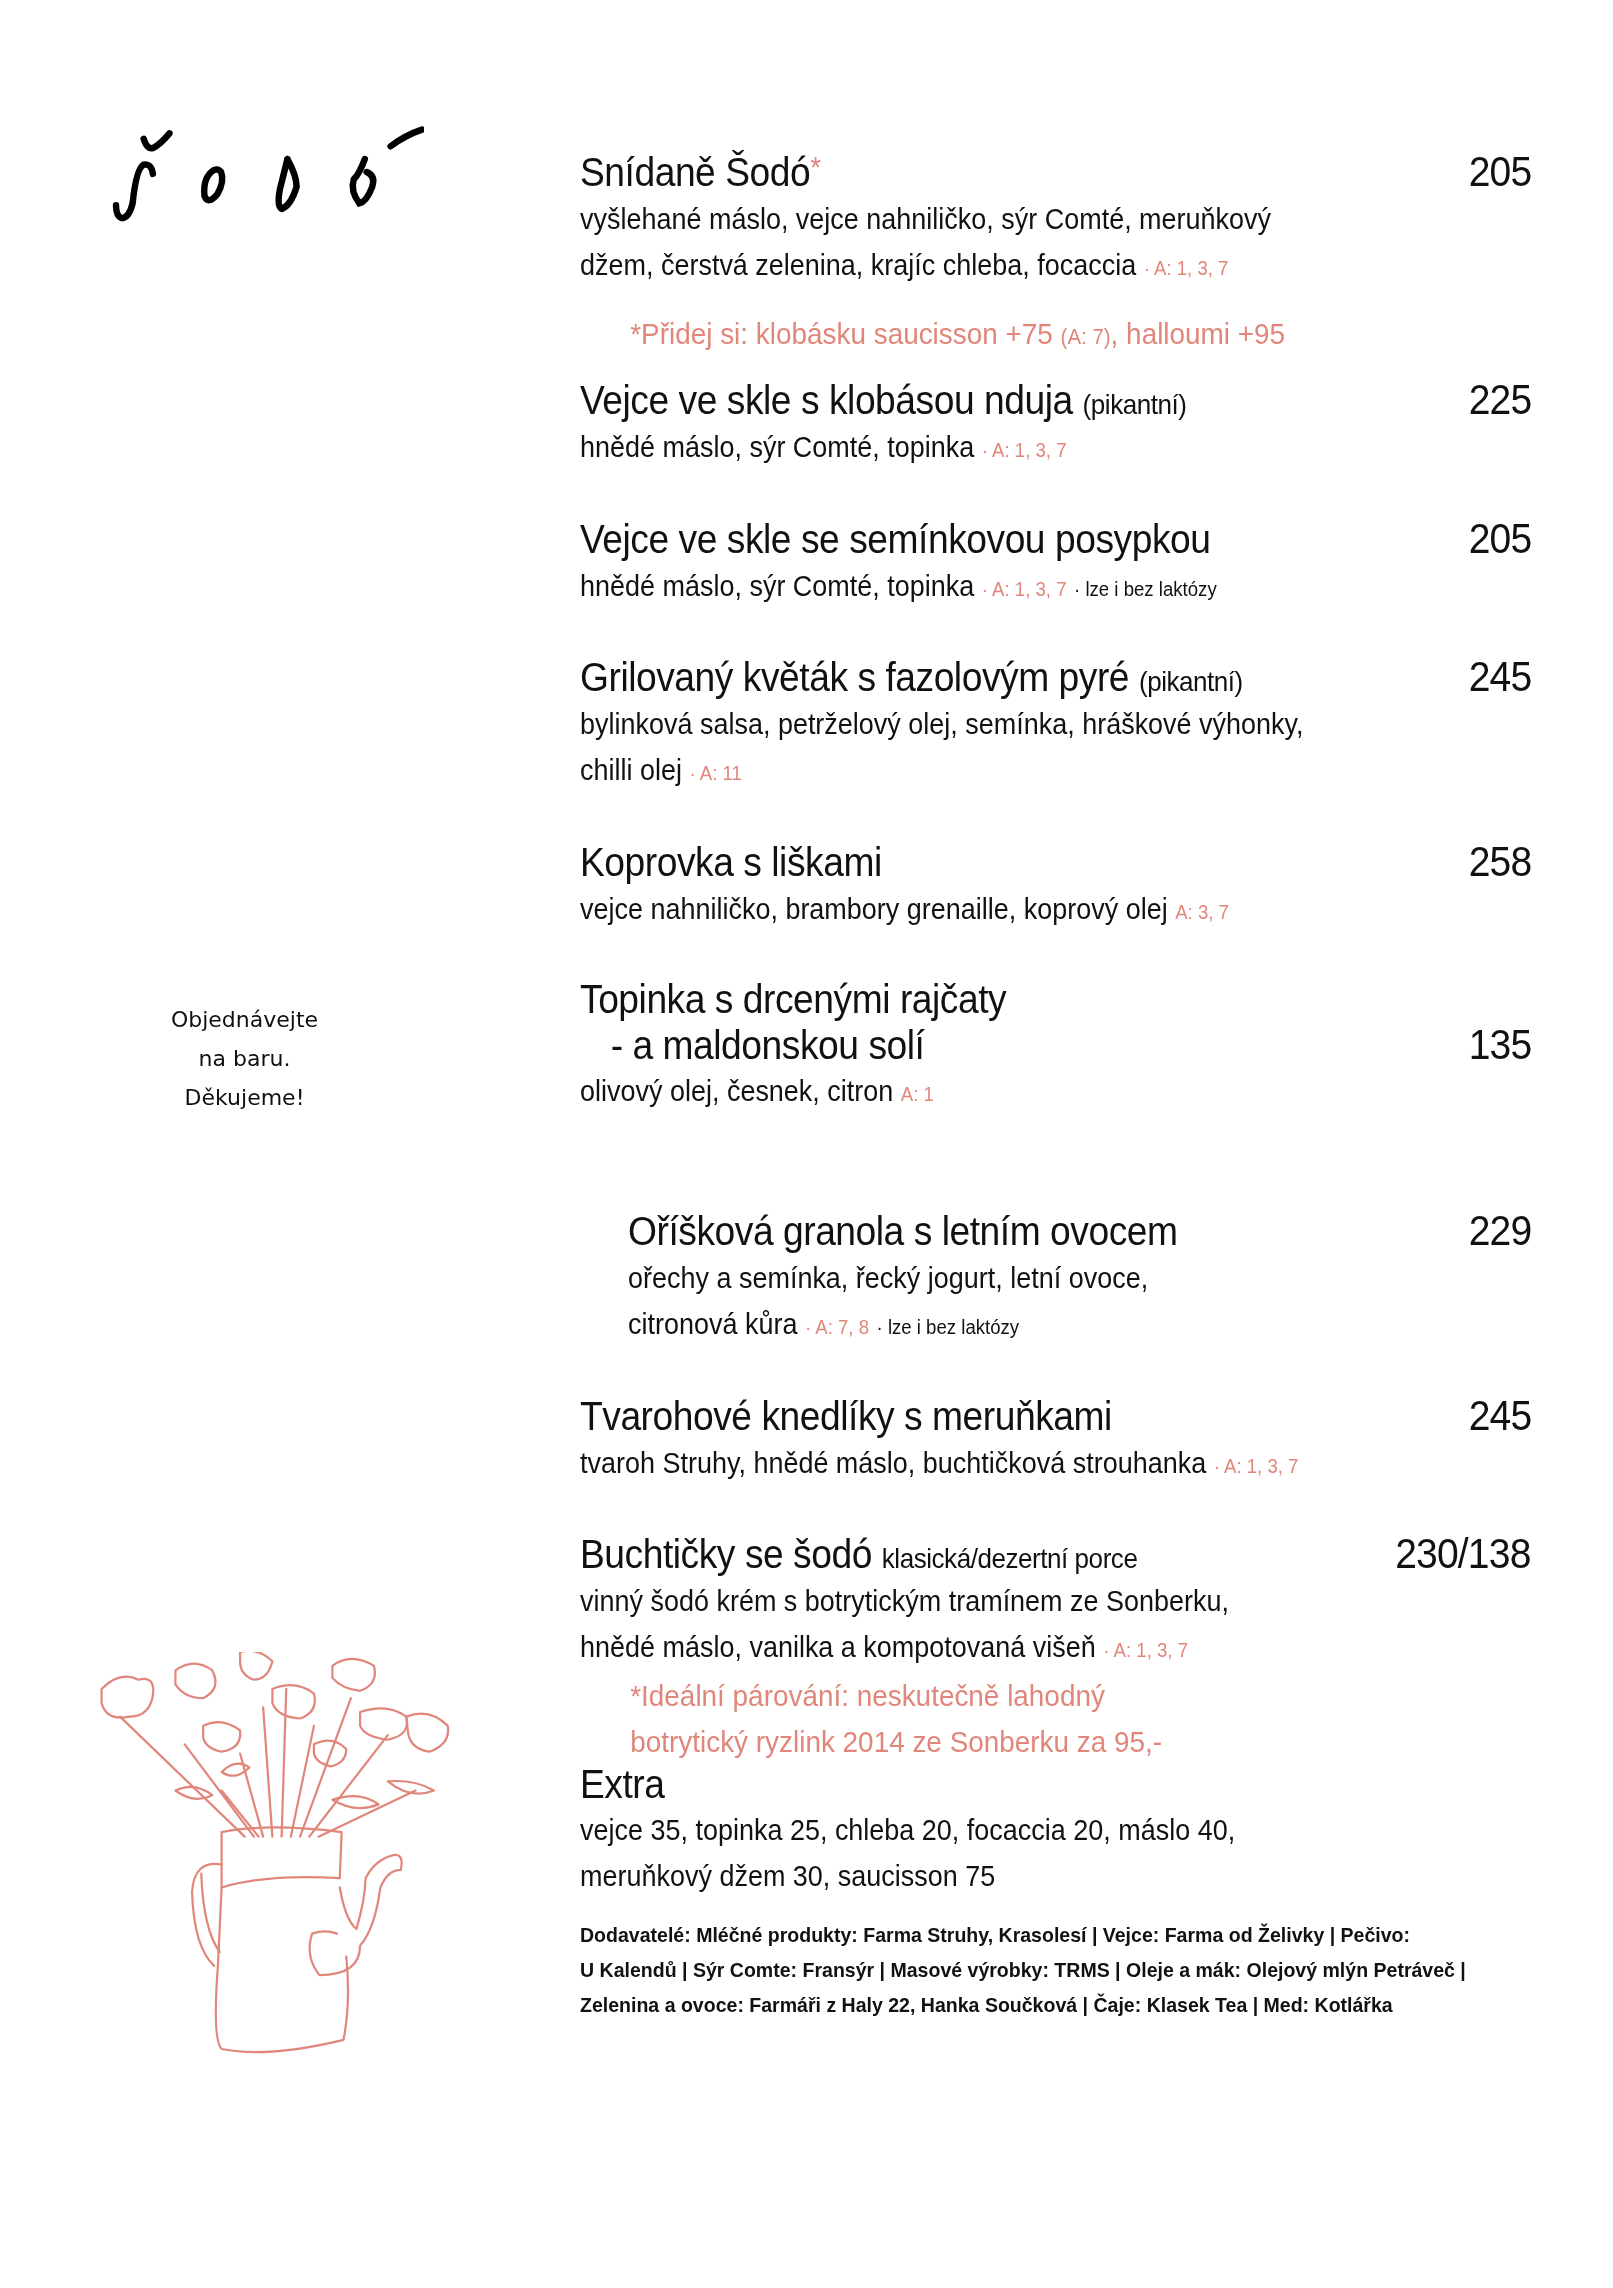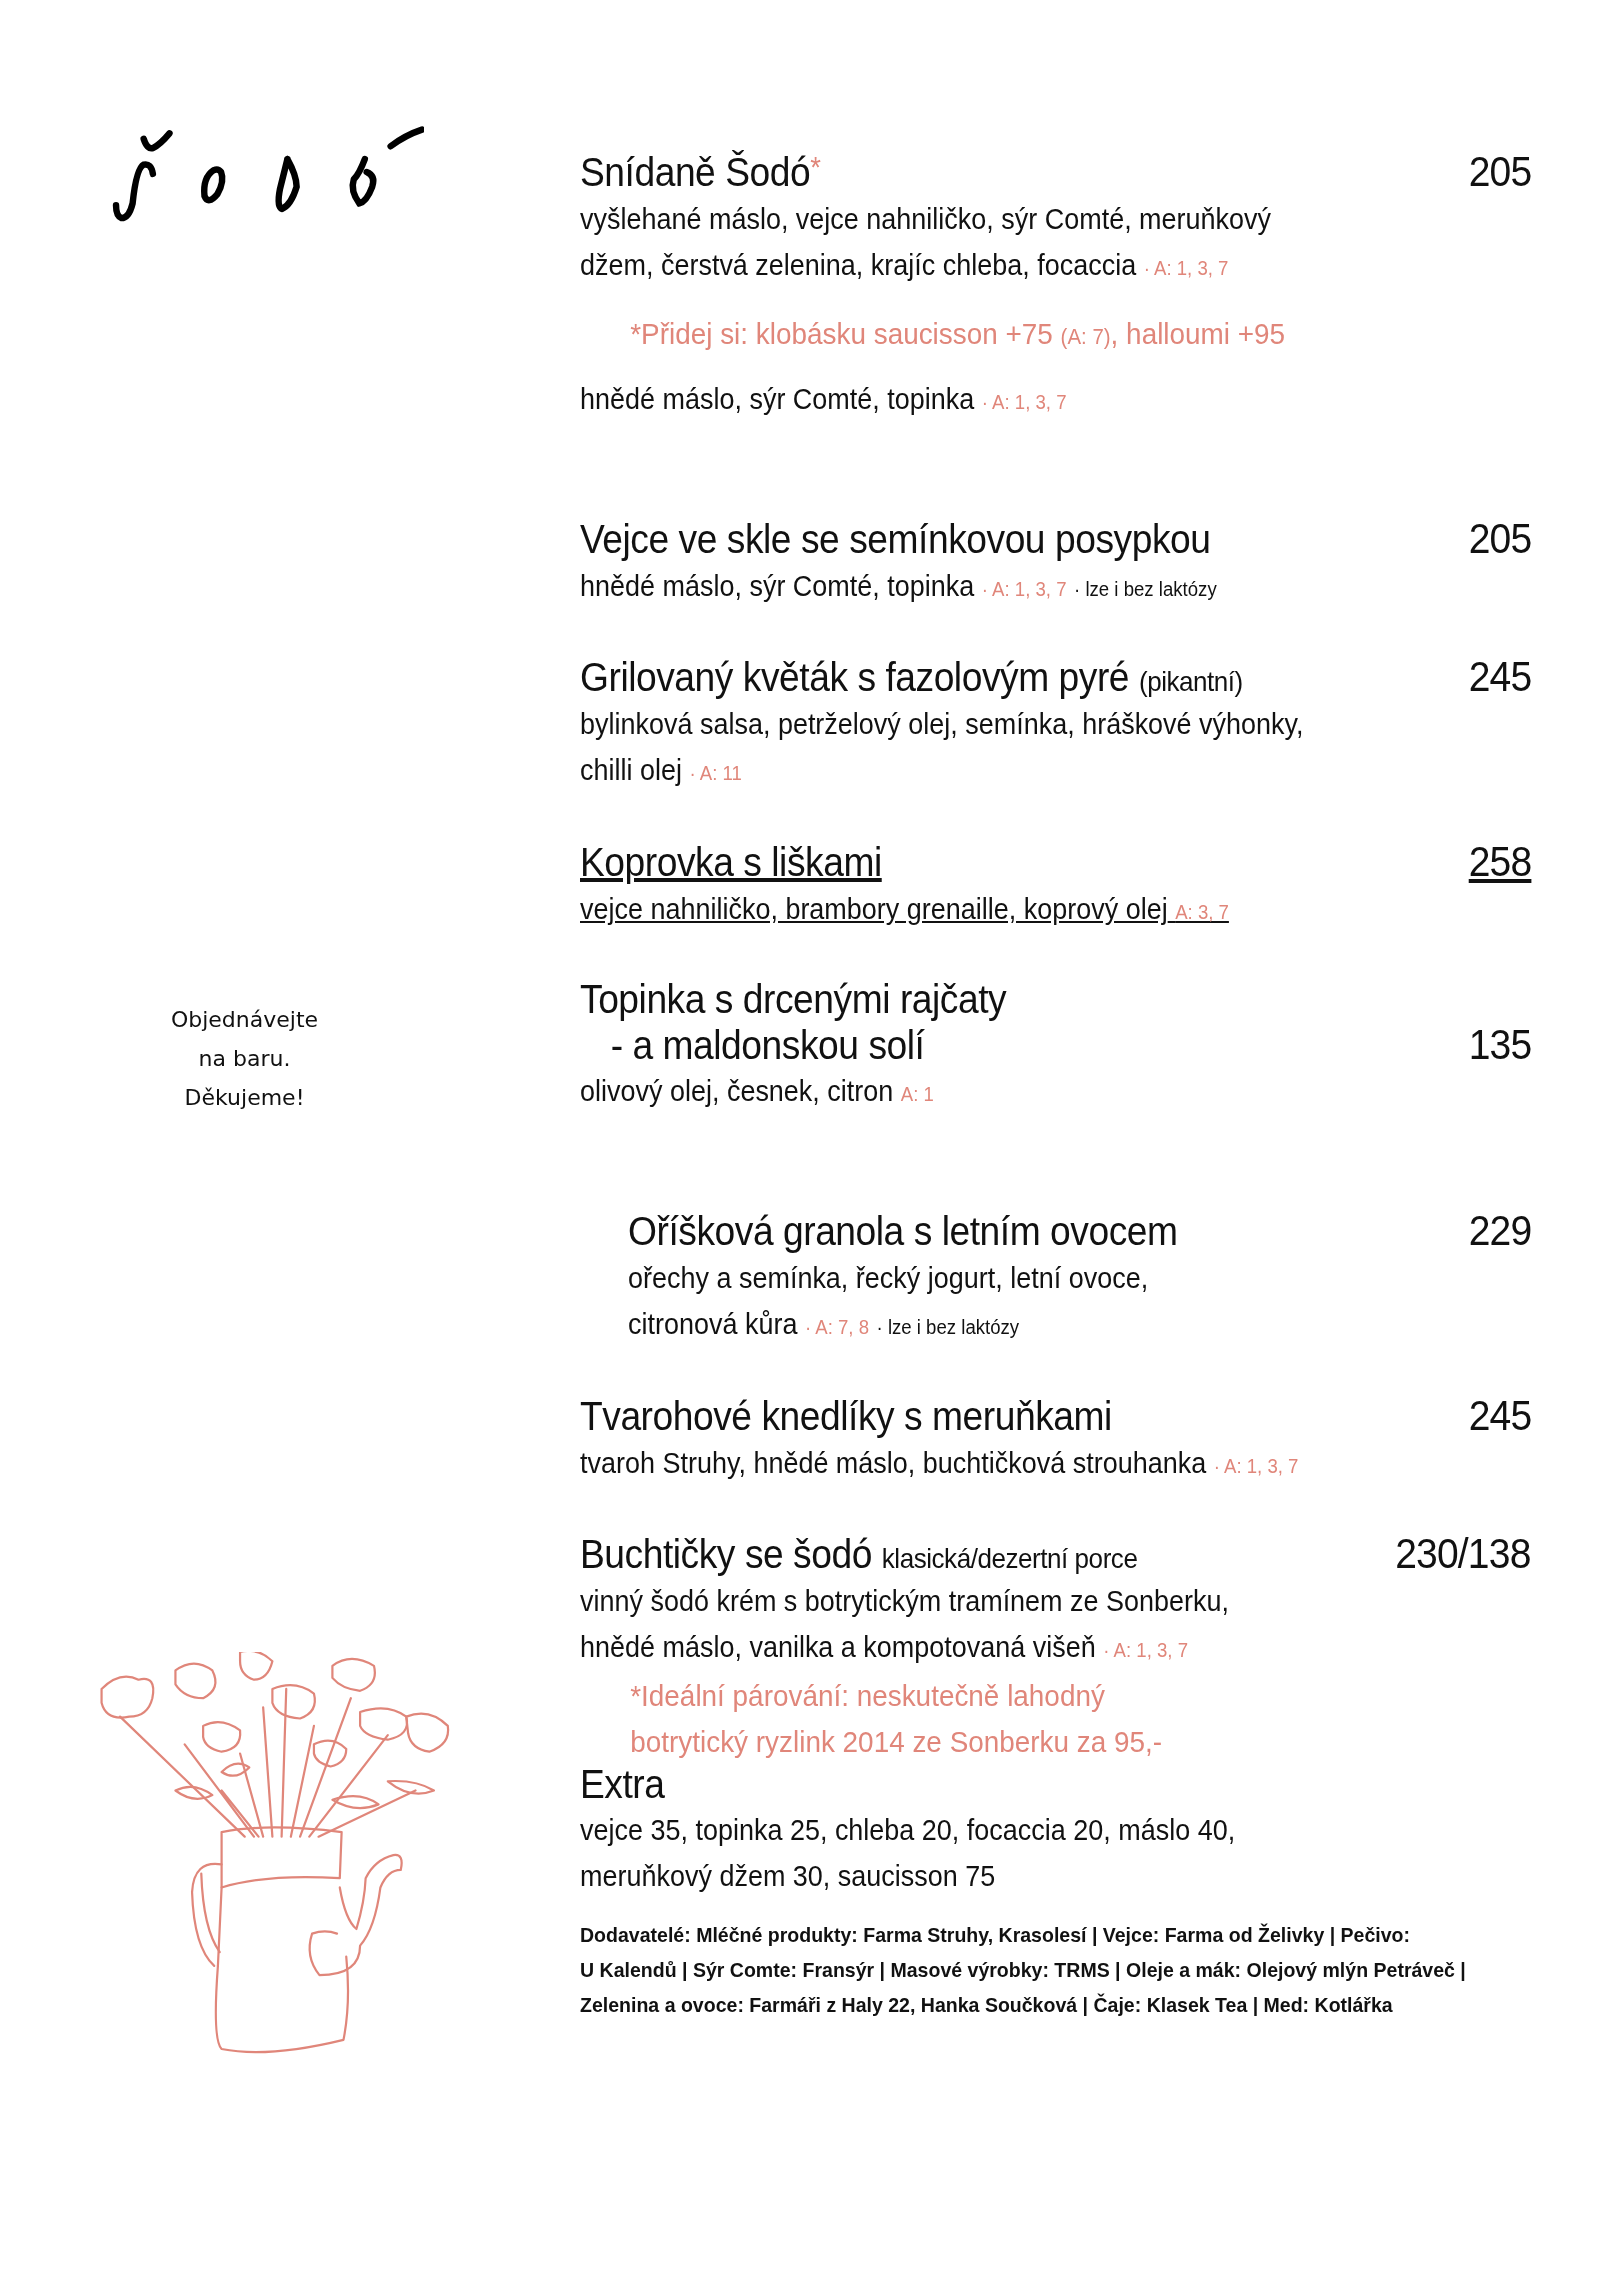--- a/index.html
+++ b/index.html
@@ -77,41 +77,45 @@
     <div class="row">
       <div class="title"><span>Snídaně Šodó</span><span class="star">*</span></div>
       <div class="price">205</div>
     </div>
     <div class="desc">vyšlehané máslo, vejce nahniličko, sýr Comté, meruňkový</div>
     <div class="desc"><span>džem, čerstvá zelenina, krajíc chleba, focaccia</span> <span class="alg">· A: 1, 3, 7</span></div>
   </div>
   <div class="note" style="margin-top:-4.6px;height:65px;"><span>*Přidej si: klobásku saucisson +75 </span><span style="font-size:22px">(A: 7)</span><span>, halloumi +95</span></div>
 
   <div class="item" style="height:139px;">
+    <div class="row">
+      <div class="title"><span>Vejce ve skle s klobásou nduja</span> <span class="small">(pikantní)</span></div>
+      <div class="price">225</div>
+    </div>
     <div class="desc"><span>hnědé máslo, sýr Comté, topinka</span> <span class="alg">· A: 1, 3, 7</span></div>
   </div>
 
   <div class="item" style="height:138px;">
     <div class="row">
       <div class="title">Vejce ve skle se semínkovou posypkou</div>
       <div class="price">205</div>
     </div>
     <div class="desc"><span>hnědé máslo, sýr Comté, topinka</span> <span class="alg">· A: 1, 3, 7</span> <span class="lak">· lze i bez laktózy</span></div>
   </div>
 
   <div class="item" style="height:185px;">
     <div class="row">
       <div class="title"><span>Grilovaný květák s fazolovým pyré</span> <span class="small">(pikantní)</span></div>
       <div class="price">245</div>
     </div>
     <div class="desc">bylinková salsa, petrželový olej, semínka, hráškové výhonky,</div>
     <div class="desc"><span>chilli olej</span> <span class="alg">· A: 11</span></div>
   </div>
 
-  <div class="item" style="height:138px;text-decoration:underline;">
+  <div class="item" style="height:138px;">
     <div class="row">
       <div class="title">Koprovka s liškami</div>
       <div class="price">258</div>
     </div>
     <div class="desc"><span>vejce nahniličko, brambory grenaille, koprový olej</span> <span class="alg">A: 3, 7</span></div>
   </div>
 
   <div class="item" style="height:231px;line-height:46px;">
     <div class="title">Topinka s drcenými rajčaty</div>
     <div class="row">

